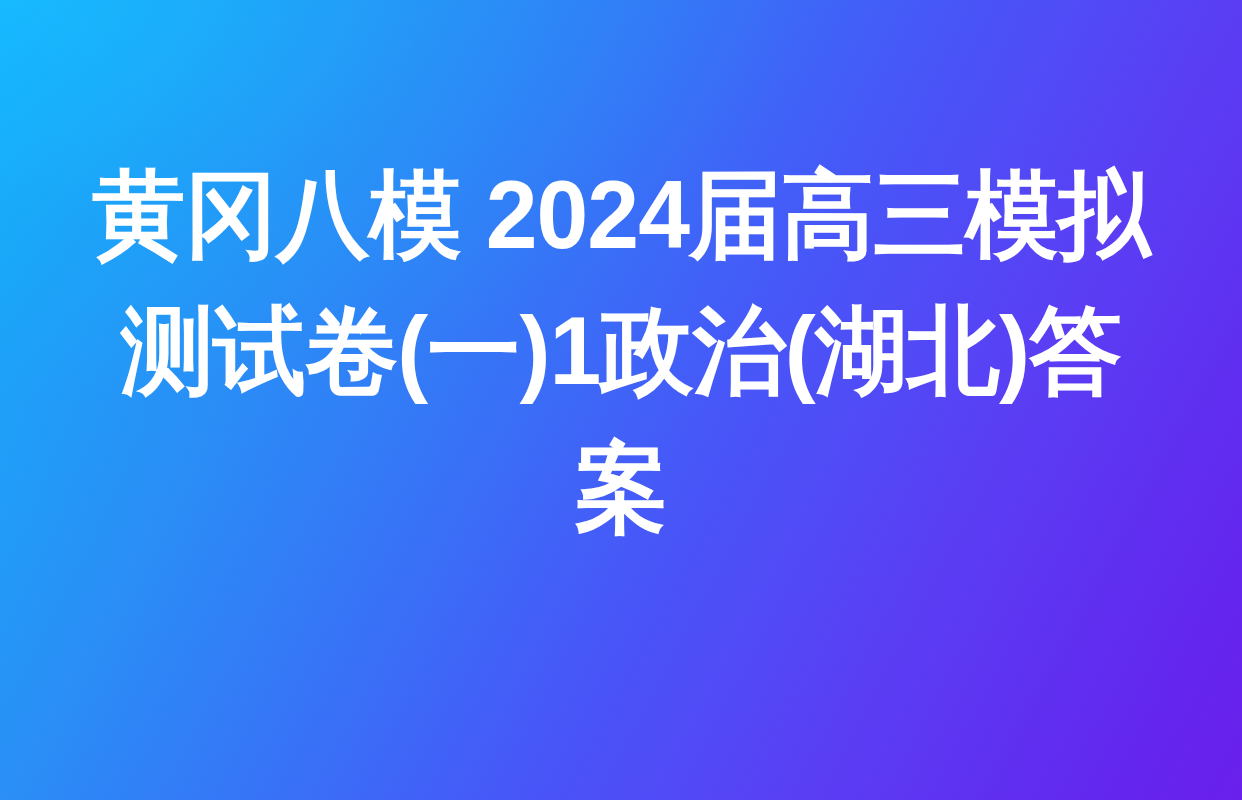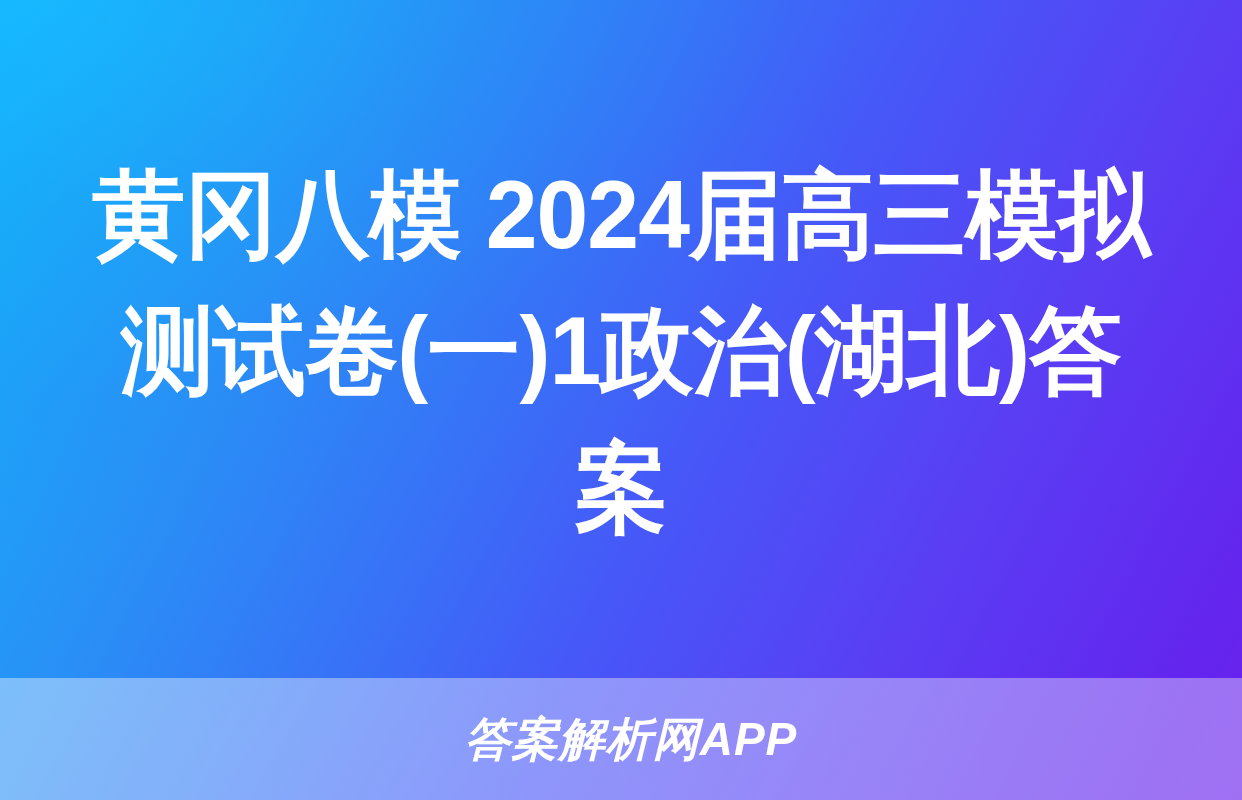--- a/index.html
+++ b/index.html
@@ -100,17 +100,14 @@
 
 <div class="canvas">
 
   <div class="bg-gradient"></div>
   <div class="bg-sheen"></div>
 
   <div class="title-area">
     <h1 class="title-text">黄冈八模 2024届高三模拟测试卷(一)1政治(湖北)答案</h1>
   </div>
 
-  <div class="bottom-banner">
-    <span class="banner-text">答案解析网APP</span>
-  </div>
 
 </div>
 
 </body></html>

